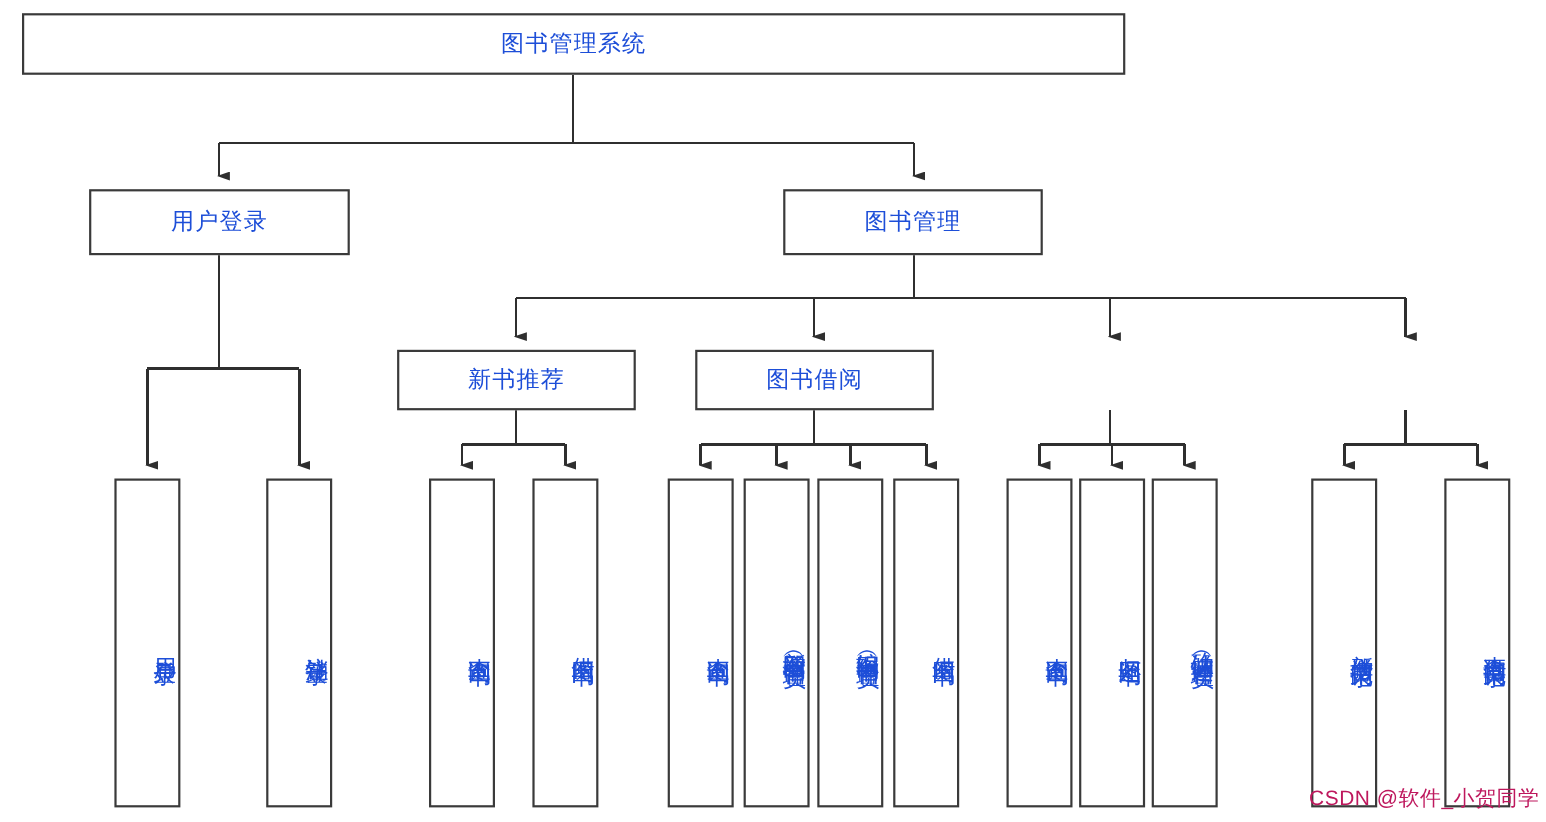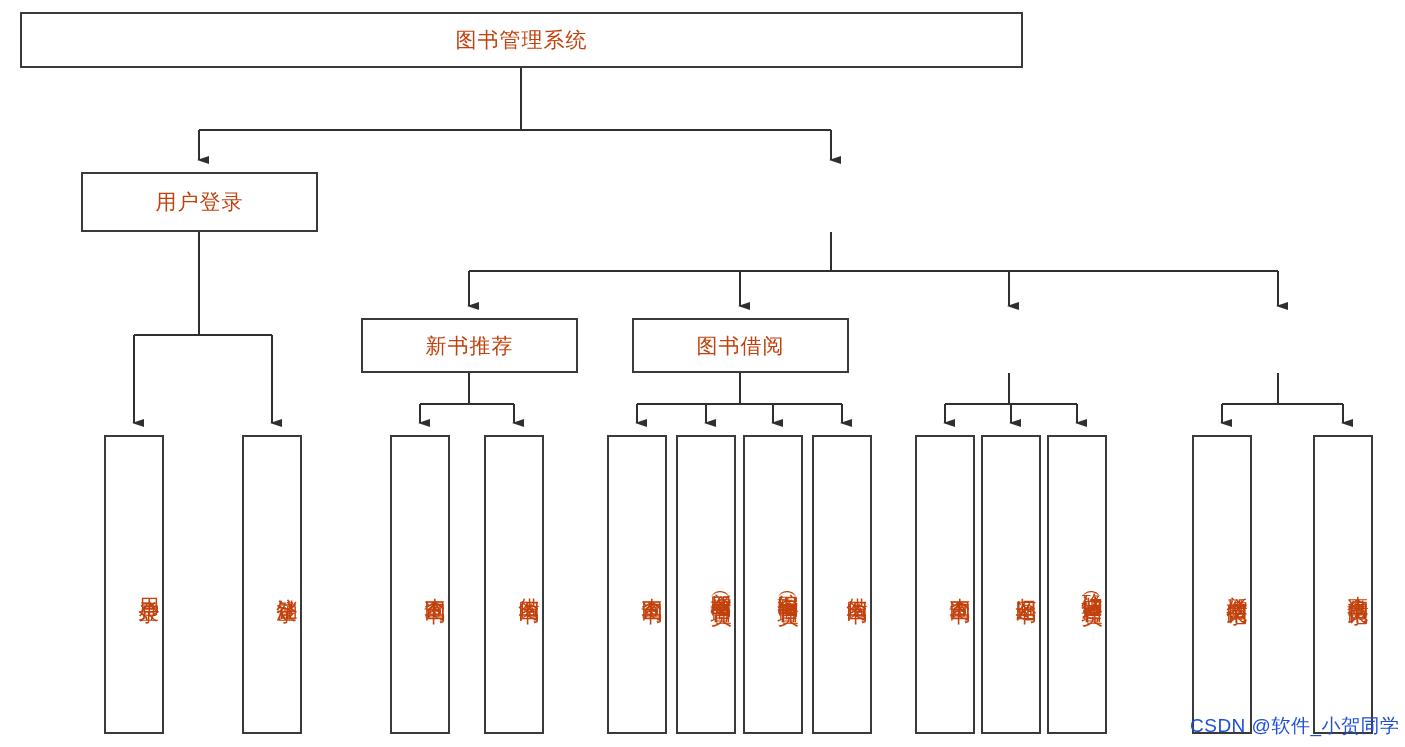--- a/index.html
+++ b/index.html
@@ -26,21 +26,21 @@
     pointer-events: none;
   }
   .node {
     position: absolute;
     box-sizing: border-box;
     background: #ffffff;
     border: 2px solid #3a3a3a;
     display: flex;
     align-items: center;
     justify-content: center;
-    color: #c2410c;
+    color: #1d4ed8;
   }
   .node.horizontal {
     font-size: 21px;
     letter-spacing: 1px;
     line-height: 1.2;
   }
   .node.vertical {
     writing-mode: vertical-rl;
     text-orientation: upright;
     font-size: 21px;
@@ -52,21 +52,21 @@
   }
   .node.vertical.topalign {
     align-items: flex-start;
   }
   .node-label {
     display: block;
     white-space: pre-wrap;
   }
   .watermark {
     position: absolute;
-    color: #1d4ed8;
+    color: #be185d;
     font-size: 19px;
     letter-spacing: 0.5px;
     white-space: nowrap;
   }
 </style>
 </head>
 <body>
 
 <div id="canvas">
 
@@ -121,20 +121,23 @@
   </svg>
 
   <div class="node horizontal" style="left:20px; top:12px; width:1003px; height:56px;">
     <span class="node-label">图书管理系统</span>
   </div>
 
   <div class="node horizontal" style="left:81px; top:172px; width:237px; height:60px;">
     <span class="node-label">用户登录</span>
   </div>
 
+  <div class="node horizontal" style="left:712px; top:172px; width:236px; height:60px;">
+    <span class="node-label">图书管理</span>
+  </div>
 
   <div class="node horizontal" style="left:632px; top:318px; width:217px; height:55px;">
     <span class="node-label">图书借阅</span>
   </div>
 
   <div class="node horizontal" style="left:361px; top:318px; width:217px; height:55px;">
     <span class="node-label">新书推荐</span>
   </div>
 
 

